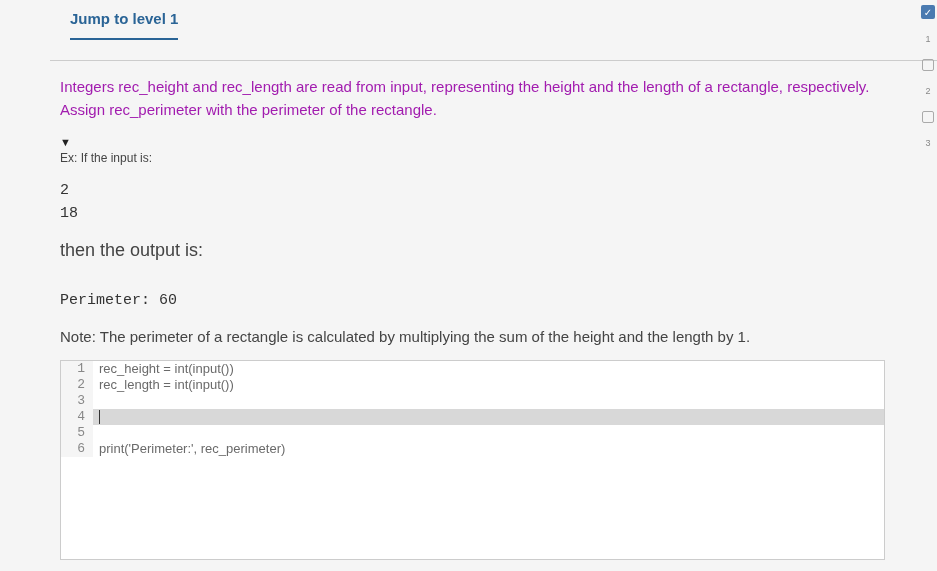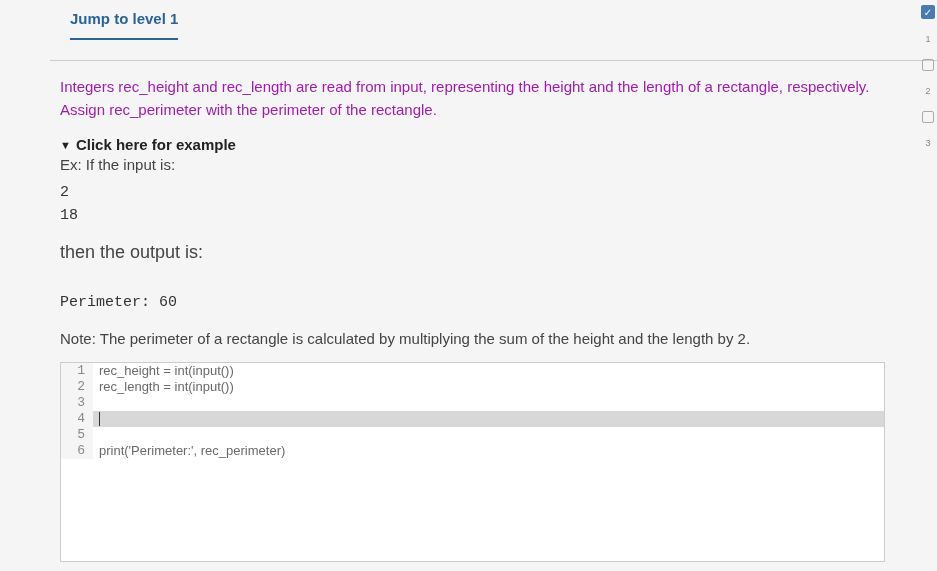--- a/index.html
+++ b/index.html
@@ -45,24 +45,24 @@
       color: #222;
       cursor: pointer;
       display: flex;
       align-items: center;
       gap: 5px;
     }
     .triangle {
       font-size: 11px;
     }
     .example-intro {
-      font-size: 15px;
+      font-size: 12px;
       color: #444;
       margin-top: 3px;
-      margin-bottom: 9px;
+      margin-bottom: 15px;
     }
     .mono {
       font-family: 'Courier New', Courier, monospace;
       font-size: 15px;
       color: #333;
       line-height: 1.5;
       margin-bottom: 15px;
     }
     .output-text {
       font-size: 18px;
@@ -163,33 +163,32 @@
   <div style="font-size:9px;color:#888;">3</div>
 </div>
 
 <a class="header-link">Jump to level 1</a>
 <div class="header-divider"></div>
 
 <div class="problem-text">Integers rec_height and rec_length are read from input, representing the height and the length of a rectangle, respectively. Assign rec_perimeter with the perimeter of the rectangle.</div>
 
 <div class="example-toggle">
   <span class="triangle">▼</span>
-  <span>Click here for example</span>
 </div>
 
 <div class="example-intro">Ex: If the input is:</div>
 
 <div class="mono" style="white-space:pre;">2
 18</div>
 
 <div class="output-text">then the output is:</div>
 
 <div class="mono">Perimeter: 60</div>
 
-<div class="note-text">Note: The perimeter of a rectangle is calculated by multiplying the sum of the height and the length by 2.</div>
+<div class="note-text">Note: The perimeter of a rectangle is calculated by multiplying the sum of the height and the length by 1.</div>
 
 <div class="code-editor">
   <div id="code-lines">
       <div class="code-line">
         <div class="line-number">1</div>
         <div class="line-content">rec_height = int(input())</div>
       </div>
       <div class="code-line">
         <div class="line-number">2</div>
         <div class="line-content">rec_length = int(input())</div>

